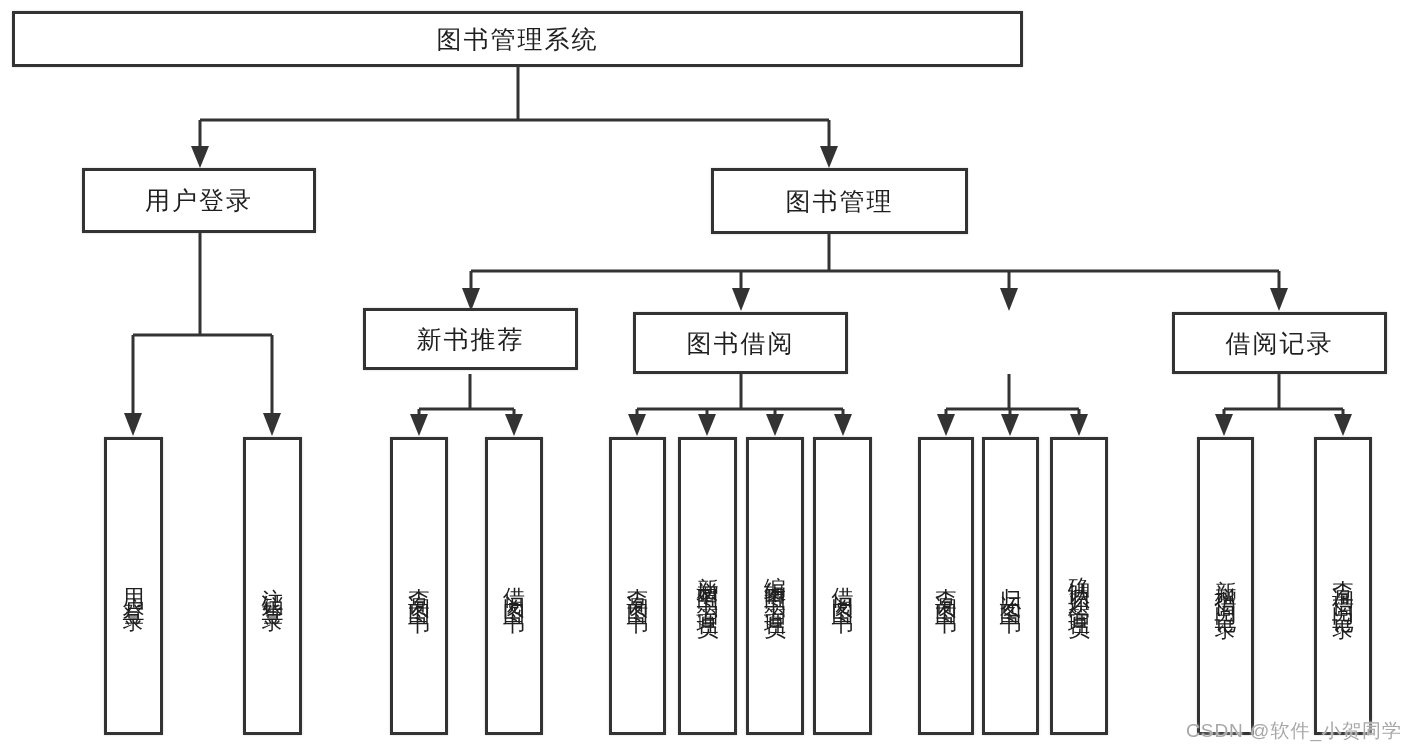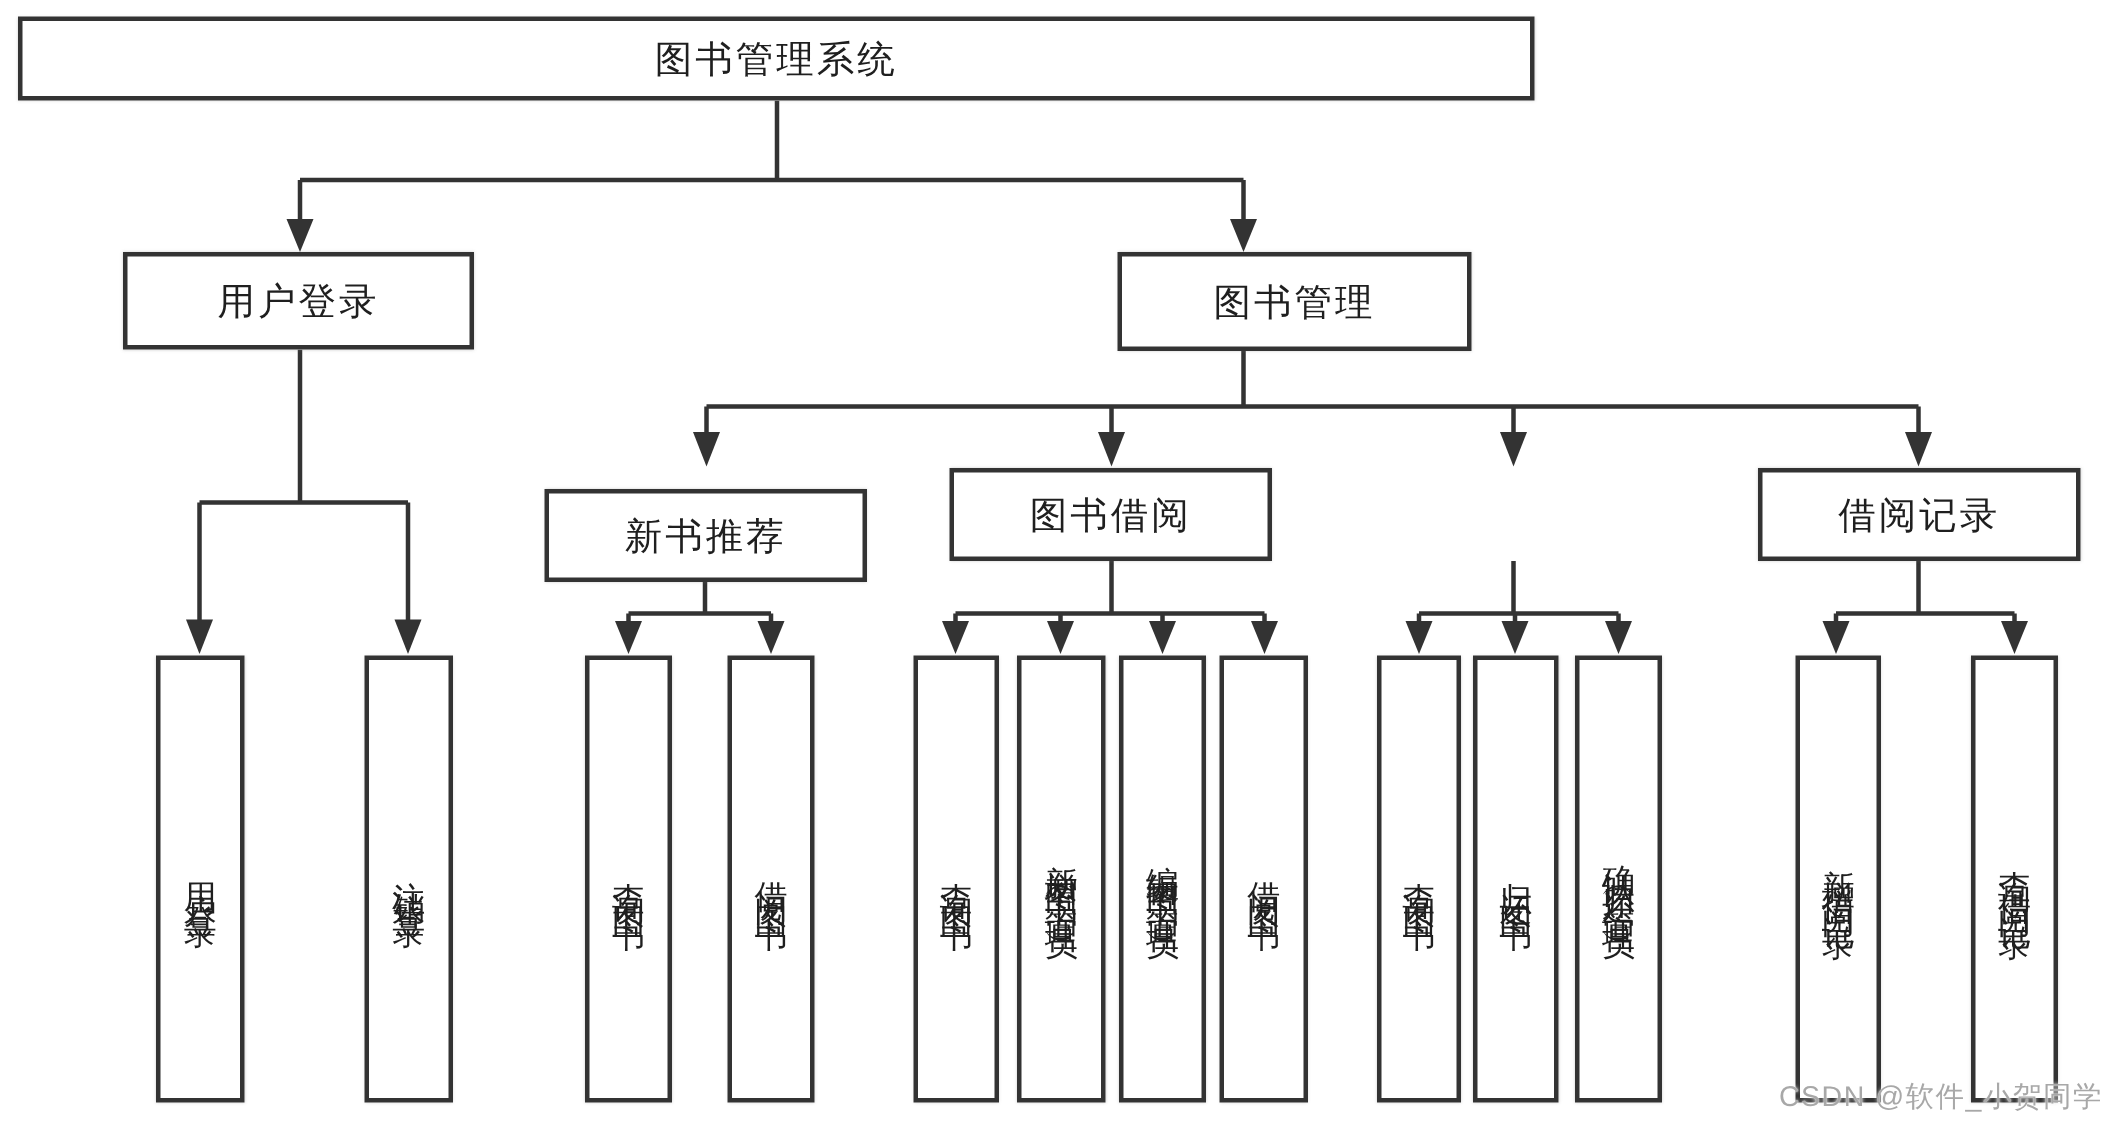--- a/index.html
+++ b/index.html
@@ -35,22 +35,22 @@
     writing-mode: vertical-rl;
     text-orientation: mixed;
     font-size: 22px;
     letter-spacing: 8px;
     line-height: 1;
   }
   .vbox.long { letter-spacing: 6px; }
   
   .n-root   { left: 12px;   top: 11px;  width: 1011px; height: 56px; }
   .n-user   { left: 82px;   top: 168px; width: 234px;  height: 65px; }
-  .n-book   { left: 711px;  top: 168px; width: 236px;  height: 66px; margin-left: 34px; }
-  .n-rec    { left: 363px;  top: 326px; width: 215px;  height: 62px; }
+  .n-book   { left: 711px;  top: 168px; width: 257px;  height: 66px; }
+  .n-rec    { left: 363px;  top: 308px; width: 215px;  height: 62px; }
   .n-borrow { left: 633px;  top: 312px; width: 215px;  height: 62px; text-align: right; }
   .n-cur    { left: 902px;  top: 312px; width: 215px;  height: 62px; }
   .n-log    { left: 1172px; top: 312px; width: 215px;  height: 62px; }
   
   .leaf { top: 437px; height: 298px; }
   .l-g1a { left: 104px;  width: 59px; }
   .l-g1b { left: 243px;  width: 59px; }
   .l-g2a { left: 390px;  width: 58px; }
   .l-g2b { left: 485px;  width: 58px; }
   .l-g3a { left: 609px;  width: 57px; }

